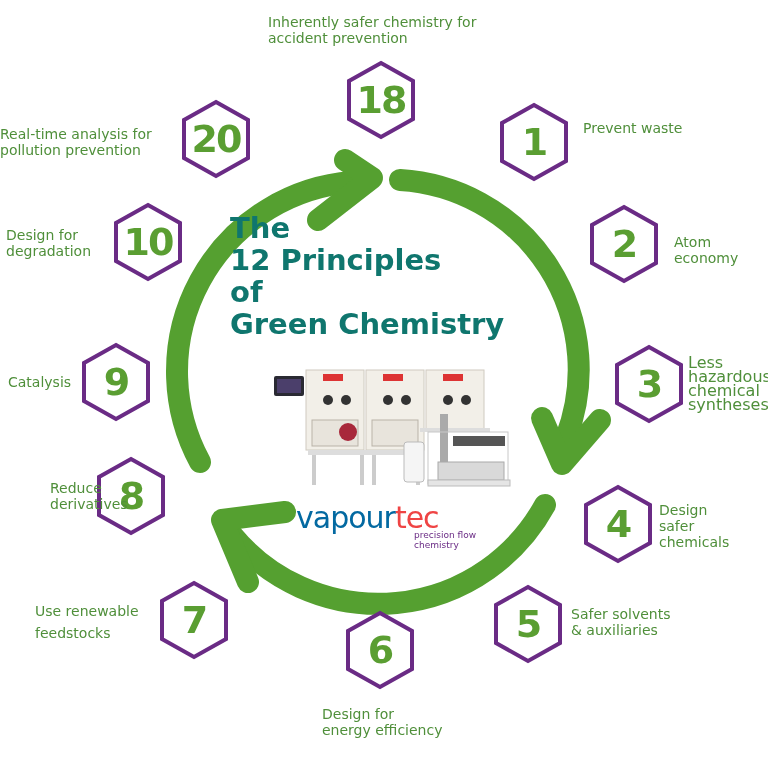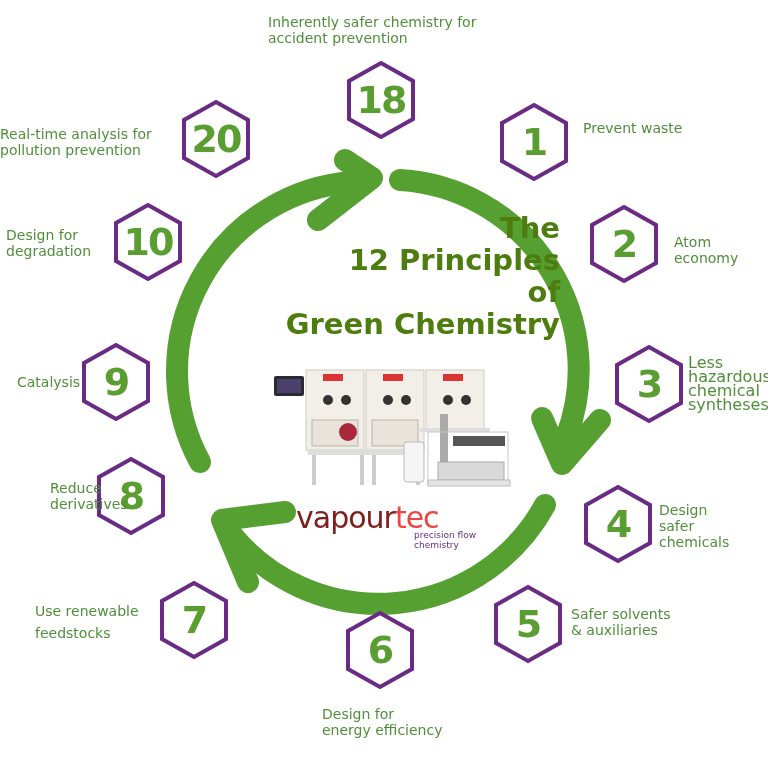--- a/index.html
+++ b/index.html
@@ -3,25 +3,25 @@
 <meta charset="utf-8">
 <style>
   html, body { margin:0; padding:0; background:#ffffff; }
   #canvas { position:relative; width:768px; height:768px; overflow:hidden; background:#ffffff; font-family:"DejaVu Sans", sans-serif; }
   svg.cycle { position:absolute; left:0; top:0; }
   .hex { position:absolute; width:72px; height:80px; }
   .hex svg { position:absolute; left:0; top:0; }
   .hex .num { position:absolute; left:0; top:0; width:72px; height:80px; display:flex; align-items:center; justify-content:center; font-family:"DejaVu Sans", sans-serif; font-weight:bold; font-size:38px; color:#5a9e32; letter-spacing:-2px; }
   .lbl { position:absolute; color:#4f8f3a; font-family:"DejaVu Sans", sans-serif; font-size:14px; line-height:16px; white-space:pre-line; }
   .lbl.small { font-size:16px; line-height:14px; }
-  .title { position:absolute; left:230px; top:212px; width:330px; text-align:right; color:#4d7c0f; font-family:"DejaVu Sans", sans-serif; font-weight:bold; font-size:29px; line-height:32px; white-space:pre-line; }
+  .title { position:absolute; left:230px; top:212px; width:330px; text-align:left; color:#0f766e; font-family:"DejaVu Sans", sans-serif; font-weight:bold; font-size:29px; line-height:32px; white-space:pre-line; }
   .equip { position:absolute; left:268px; top:352px; width:250px; height:150px; }
   .logo { position:absolute; left:296px; top:502px; width:200px; }
   .logo .word { font-family:"DejaVu Sans", sans-serif; font-size:30px; letter-spacing:-1px; line-height:32px; }
-  .logo .word .a { color:#7f1d1d; }
+  .logo .word .a { color:#0369a1; }
   .logo .word .b { color:#ef4444; }
   .logo .tag { font-family:"DejaVu Sans", sans-serif; font-size:9px; color:#6a2b85; margin-left:118px; margin-top:-4px; }
 </style>
 </head>
 <body>
 
 <div id="canvas">
 
   <svg class="cycle" width="768" height="768">
     <g fill="none" stroke="#55a030" stroke-width="22" stroke-linecap="round">
@@ -168,21 +168,21 @@
   </div>
   <div class="lbl" style="left:6px;top:480px;margin-left:44px;">Reduce
 derivatives</div>
 
   <div class="hex" style="left:80px;top:342px;">
     <svg width="72" height="80">
         <polygon points="36,3 68,21 68,59 36,77 4,59 4,21" fill="#fff" stroke="#6a2b85" stroke-width="4"></polygon>
       </svg>
     <div class="num">9</div>
   </div>
-  <div class="lbl" style="left:17px;top:374px;text-align:right;">Catalysis</div>
+  <div class="lbl" style="left:8px;top:374px;text-align:right;">Catalysis</div>
 
   <div class="hex" style="left:112px;top:202px;">
     <svg width="72" height="80">
         <polygon points="36,3 68,21 68,59 36,77 4,59 4,21" fill="#fff" stroke="#6a2b85" stroke-width="4"></polygon>
       </svg>
     <div class="num">10</div>
   </div>
   <div class="lbl" style="left:6px;top:227px;">Design for
 degradation</div>
 

